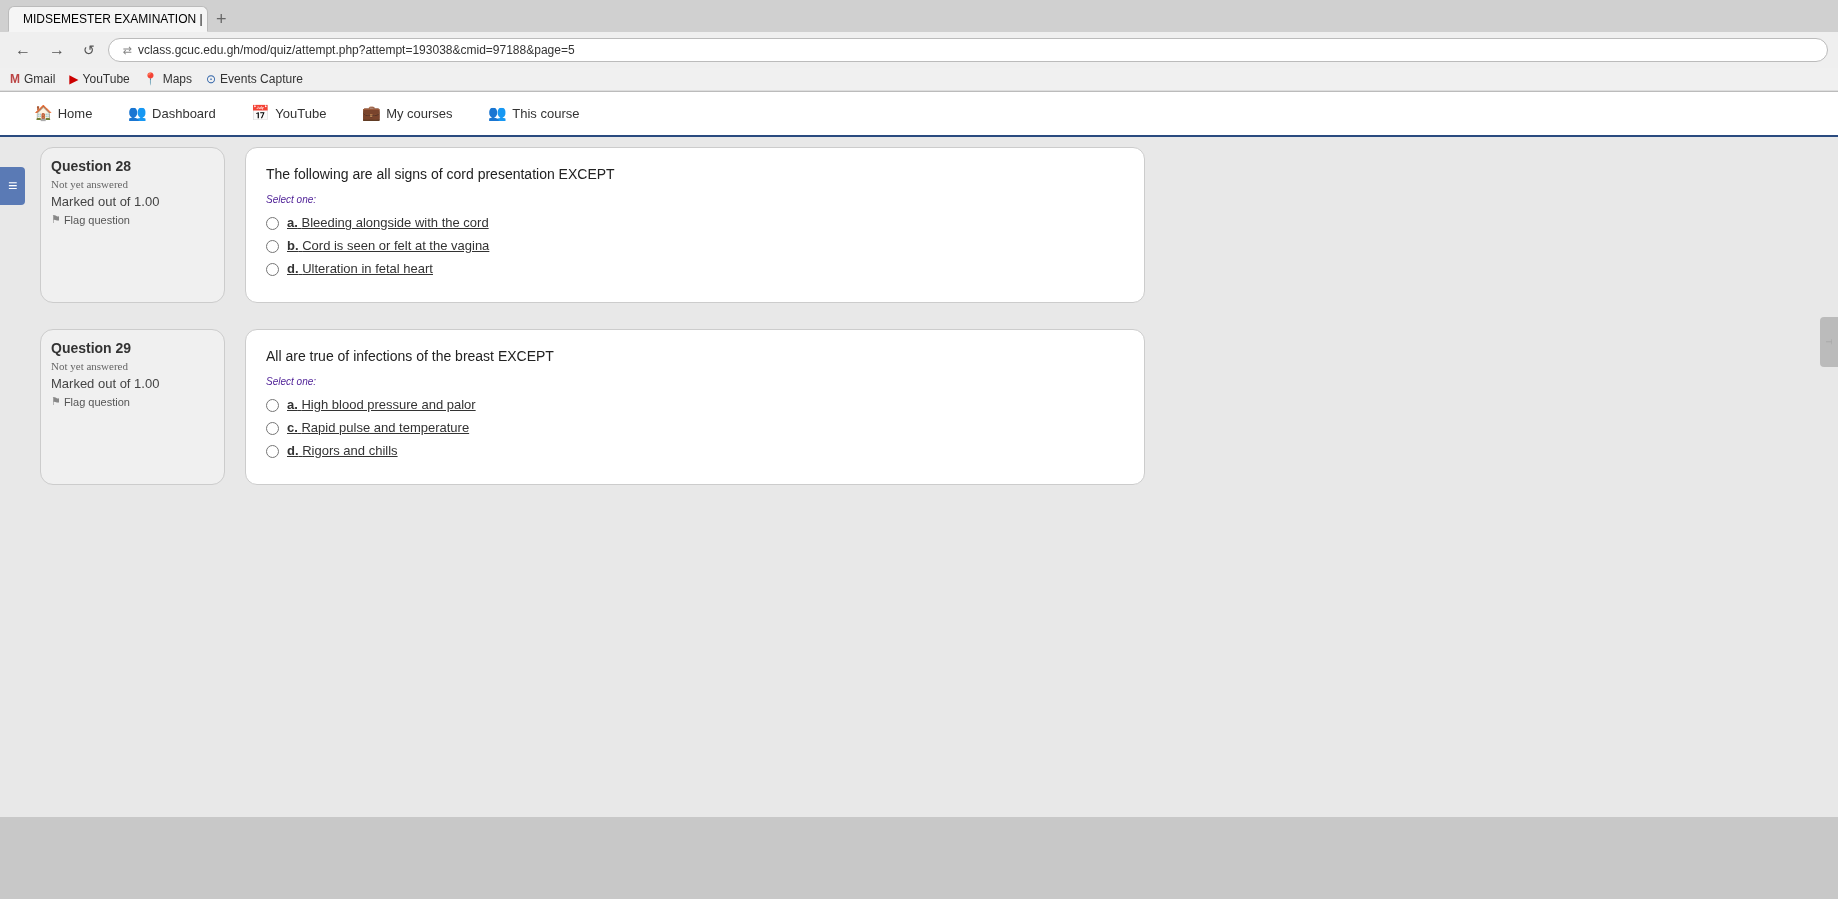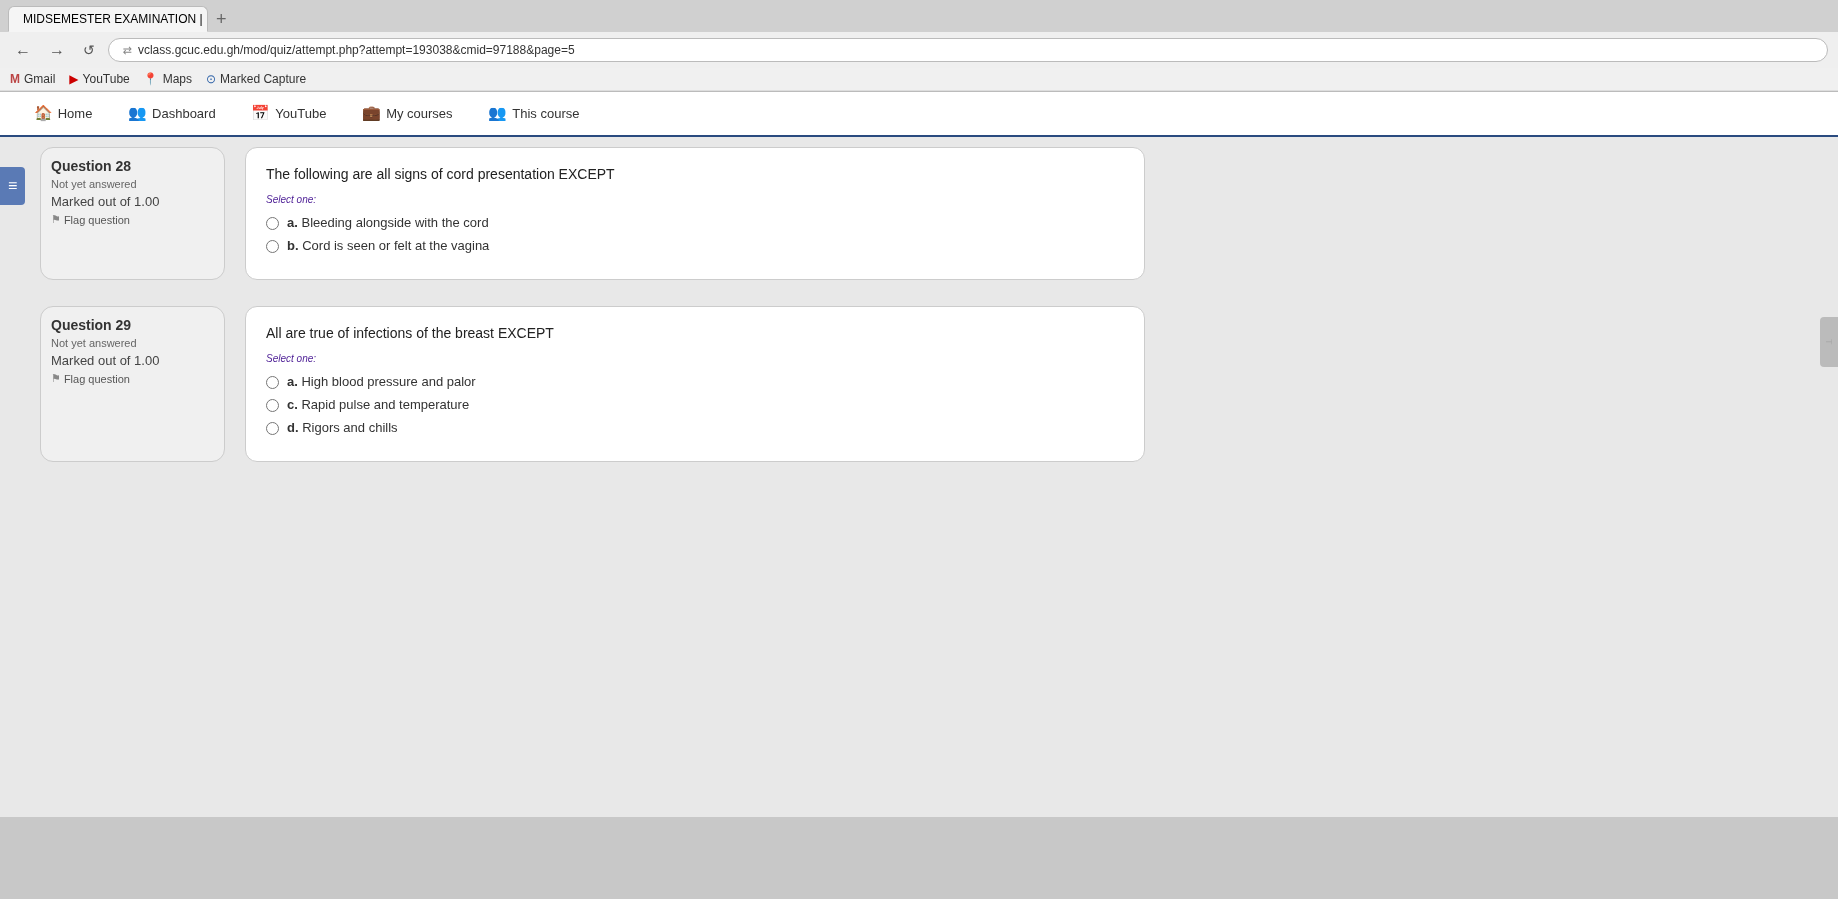--- a/index.html
+++ b/index.html
@@ -167,20 +167,21 @@
     .question-number {
       font-size: 14px;
       font-weight: bold;
       color: #333;
       margin-bottom: 4px;
     }
     .question-status {
       font-size: 11px;
       color: #666;
       margin-bottom: 4px;
+      font-family: Liberation Serif, serif;
     }
     .question-marked {
       font-size: 13px;
       color: #444;
       margin-bottom: 4px;
     }
     .flag-question {
       font-size: 11px;
       color: #555;
       cursor: pointer;
@@ -213,20 +214,21 @@
       margin-bottom: 10px;
       font-style: italic;
     }
     .answer-option {
       display: flex;
       align-items: flex-start;
       gap: 8px;
       margin-bottom: 8px;
       font-size: 13px;
       color: #333;
+      text-decoration: underline;
     }
     .answer-option input[type="radio"] {
       margin-top: 2px;
       cursor: pointer;
     }
     .answer-label {
       font-weight: bold;
       min-width: 15px;
     }
 
@@ -284,21 +286,21 @@
     <div class="bookmark-item">
       <span style="color:#c00;">▶</span>
       <span>YouTube</span>
     </div>
     <div class="bookmark-item">
       <span style="color:#e44;">📍</span>
       <span>Maps</span>
     </div>
     <div class="bookmark-item">
       <span style="color:#36a;">⊙</span>
-      <span>Marked Capture</span>
+      <span>Events Capture</span>
     </div>
   </div>
 </div>
 
 <div class="moodle-nav">
   <div class="moodle-nav-item">
     <span class="nav-icon">🏠</span>
     <span>Home</span>
   </div>
   <div class="moodle-nav-item">
@@ -348,20 +350,27 @@
               <span>Bleeding alongside with the cord</span>
             </label>
           </div>
           <div class="answer-option">
             <input type="radio" name="q28" id="q28b" style="">
             <label for="q28b">
               <span class="answer-label">b.</span>
               <span>Cord is seen or felt at the vagina</span>
             </label>
           </div>
+          <div class="answer-option">
+            <input type="radio" name="q28" id="q28d" style="">
+            <label for="q28d">
+              <span class="answer-label">d.</span>
+              <span>Ulteration in fetal heart</span>
+            </label>
+          </div>
         </div>
       </div>
 
       <div class="quiz-section">
         <div class="question-panel">
           <div class="question-number">Question 29</div>
           <div class="question-status">Not yet answered</div>
           <div class="question-marked">Marked out of 1.00</div>
           <div class="flag-question">
             <span class="flag-icon">⚑</span>

